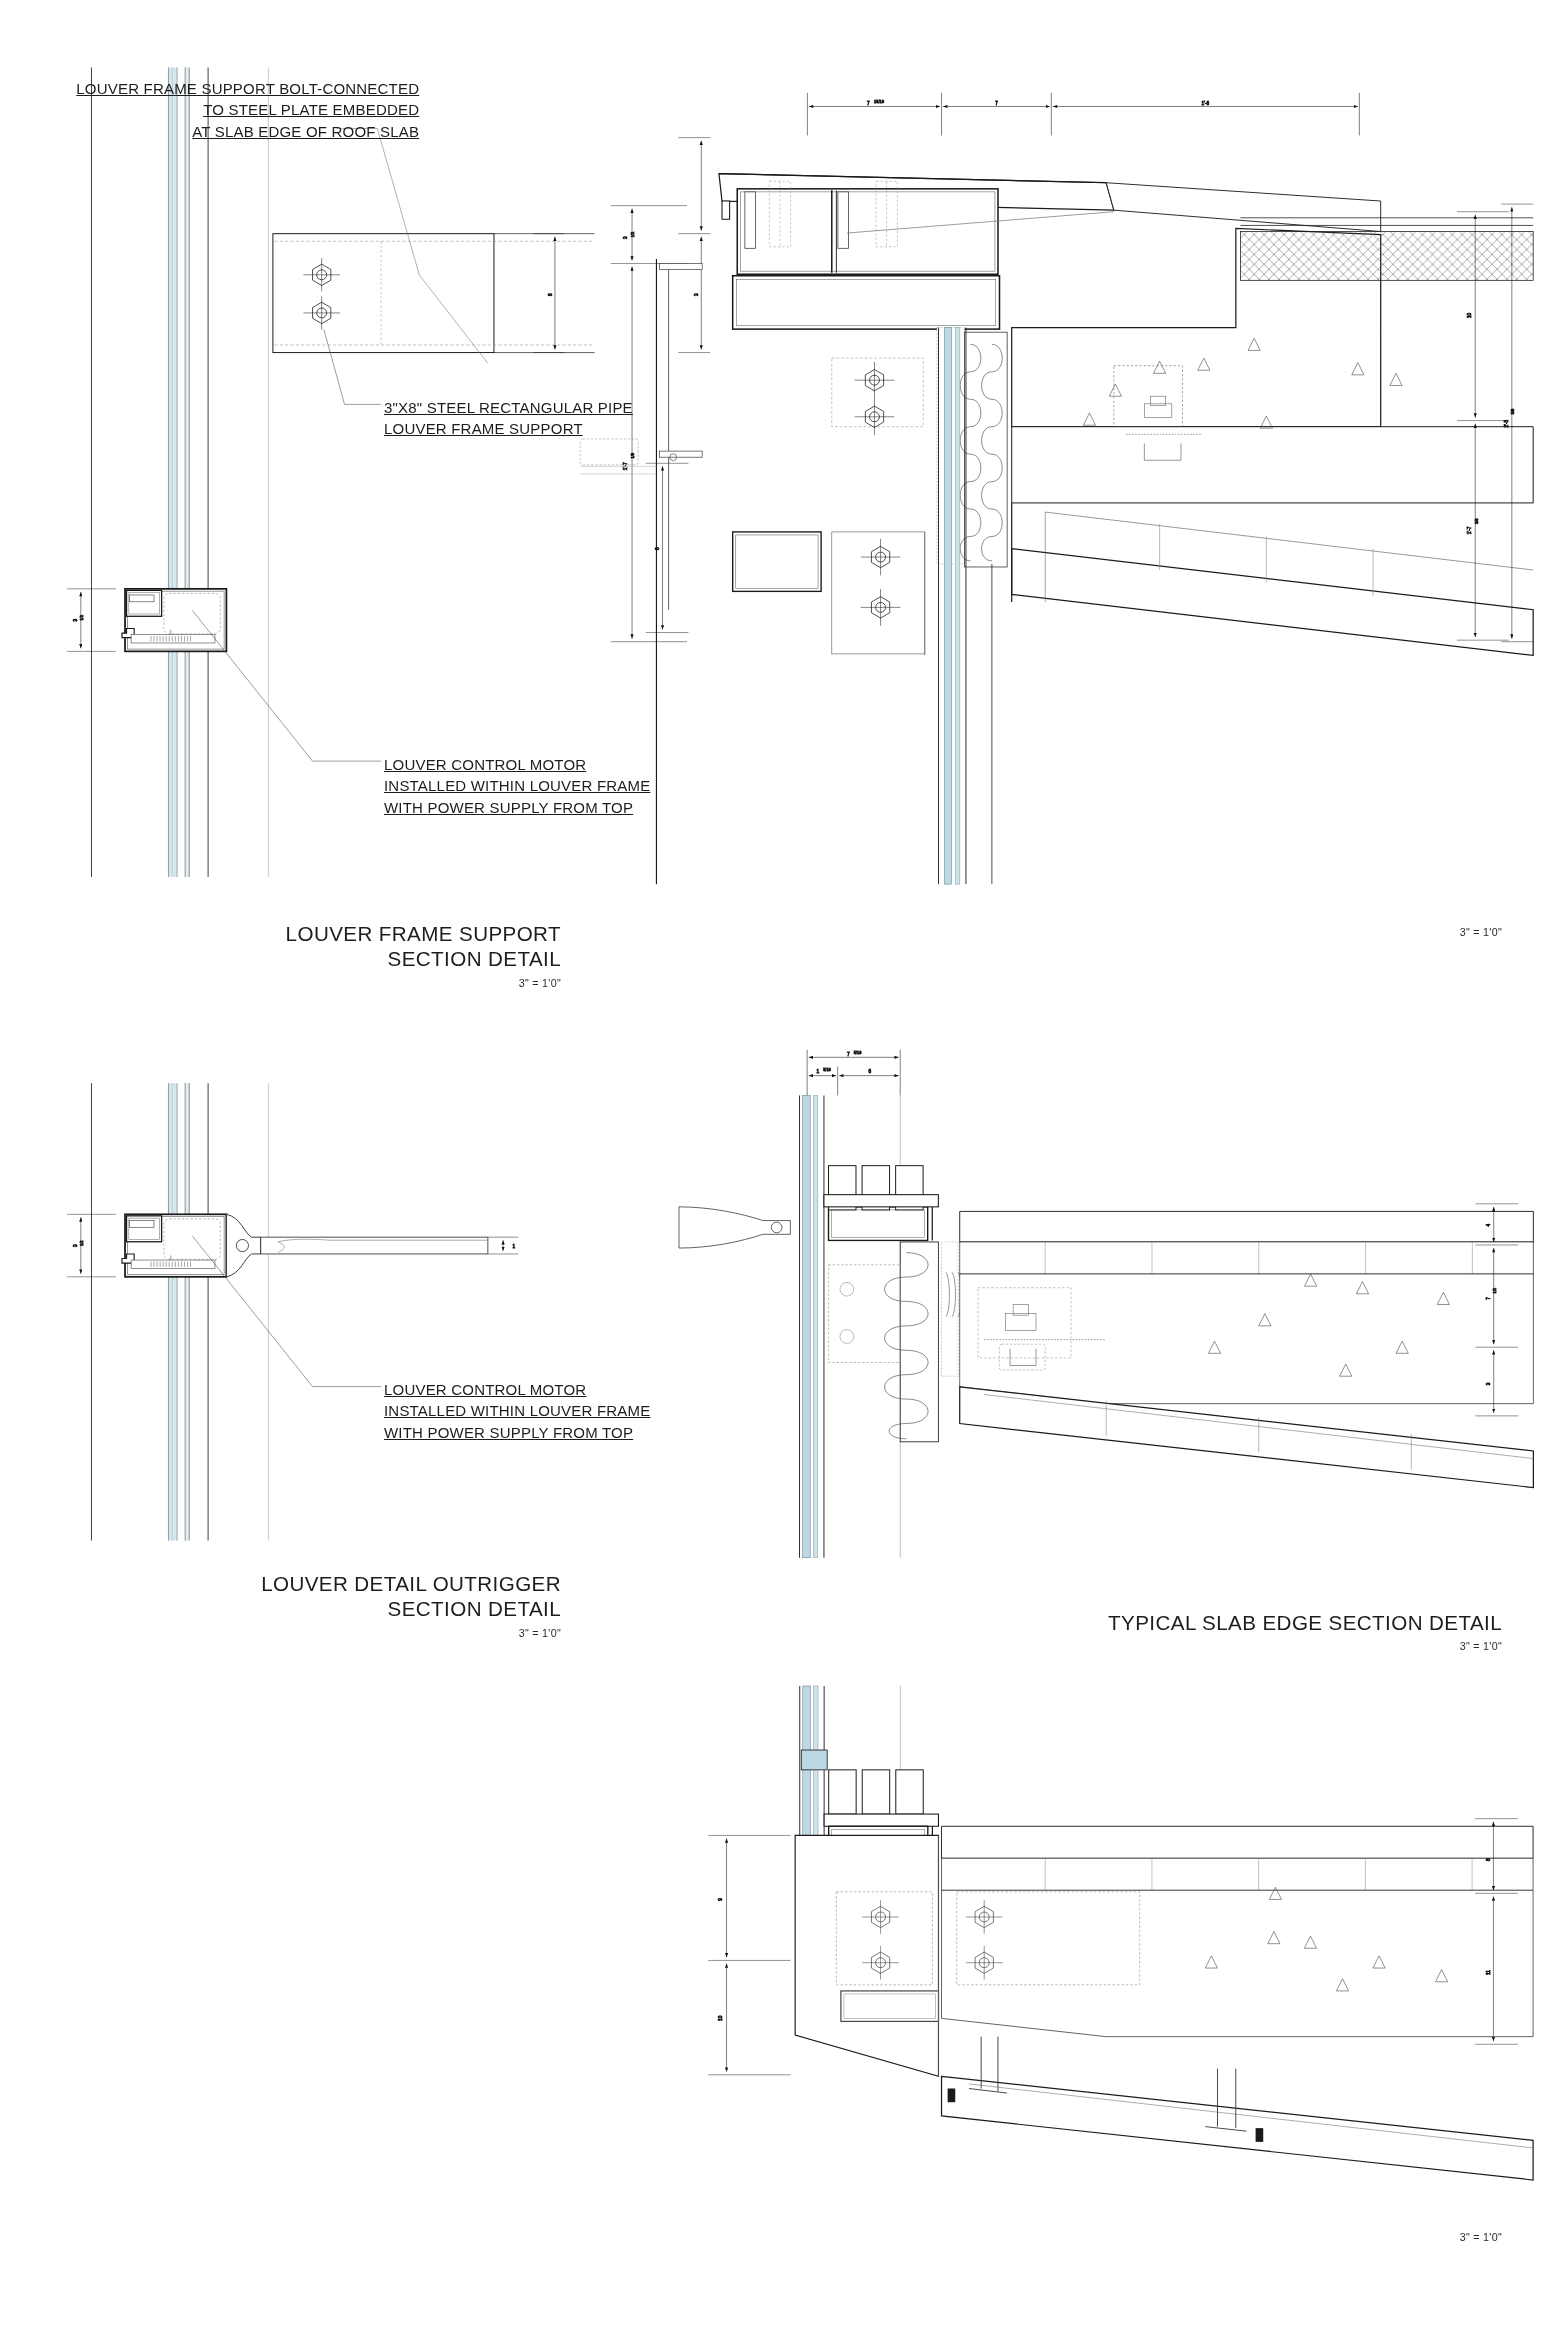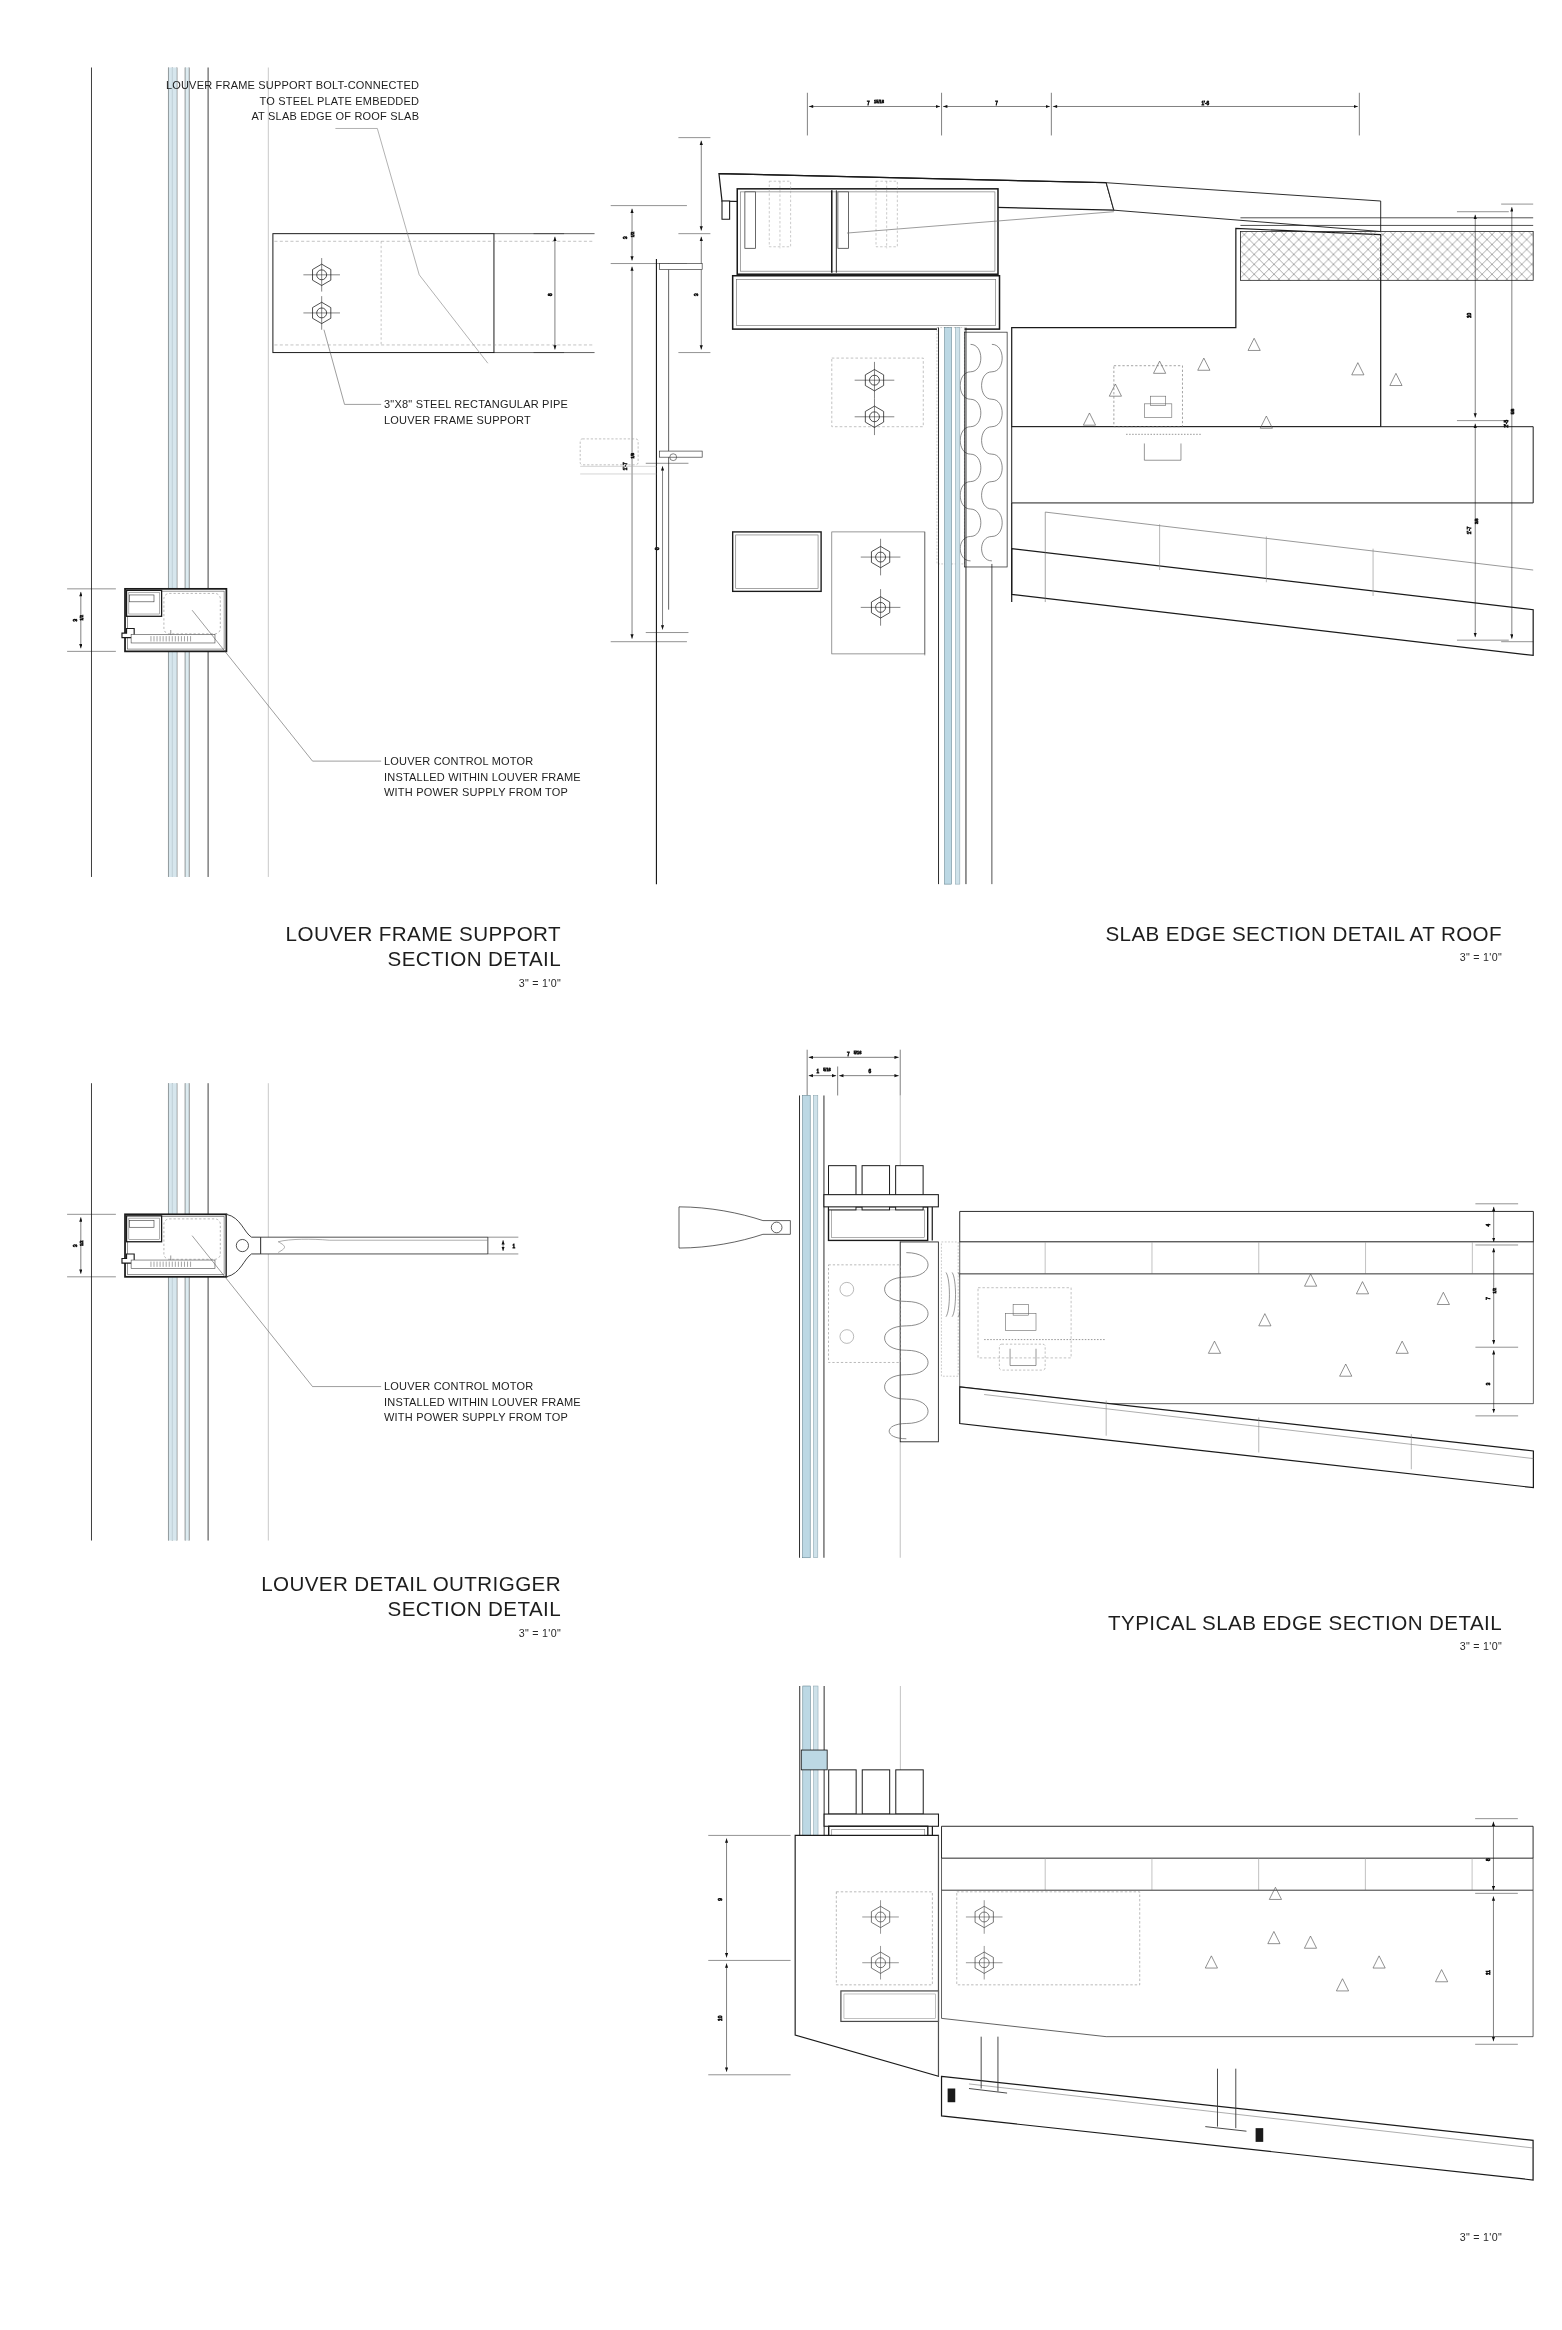--- a/index.html
+++ b/index.html
@@ -20,22 +20,22 @@
   .title-block .t-line{
     font-size:20.6px;letter-spacing:0.4px;color:#1d1d1d;
     line-height:1.22;font-weight:400;white-space:nowrap;
   }
   .title-block .t-scale{
     font-size:10.7px;letter-spacing:0.3px;color:#2a2a2a;
     margin-top:5.3px;white-space:nowrap;
   }
 
   
-  .note{position:absolute;font-size:11px;line-height:1.42;
-        letter-spacing:0.2px;color:#1d1d1d;white-space:nowrap;}
+  .note{position:absolute;font-size:15px;line-height:1.42;
+        letter-spacing:0.2px;color:#1d1d1d;white-space:nowrap;text-decoration:underline;}
   .note.right{text-align:right;}
   .note.left{text-align:left;}
 
   svg{display:block;overflow:visible;}
   svg text{font-family:"Liberation Sans","DejaVu Sans",sans-serif;fill:#111;}
   .dimtxt-s{font-size:6.2px;}
   .frac{font-size:5.2px;}
 </style>
 </head>
 <body>
@@ -378,21 +378,20 @@
       <line x1="1208" y1="168" x2="1250" y2="168" stroke-width="0.6"></line>
       <line x1="1208" y1="742" x2="1250" y2="742" stroke-width="0.6"></line>
       <line x1="1222" y1="172" x2="1222" y2="738" stroke-width="0.7" marker-start="url(#rB)" marker-end="url(#rA)"></line>
       <text class="dimtxt-s" x="1217" y="456" transform="rotate(-90 1217 456)" text-anchor="middle">2'-5</text>
       <text class="frac" x="1225" y="440" transform="rotate(-90 1225 440)" text-anchor="middle">5/8</text>
     </g>
   </svg>
 </div>
 
 <div class="title-block" style="left:877px;top:921px;width:625px;">
-  <div class="t-line">SLAB EDGE SECTION DETAIL AT ROOF</div>
   <div class="t-scale">3" = 1'0"</div>
 </div>
 
 <div class="detail" style="left:61px;top:1083px;width:686px;height:473px;">
   <svg width="686" height="473" viewBox="0 0 900 620">
     <defs>
       <marker id="oA" markerWidth="9" markerHeight="9" refX="8" refY="3" orient="auto" markerUnits="strokeWidth">
         <path d="M0,0 L8,3 L0,6 z" fill="#111"></path>
       </marker>
       <marker id="oB" markerWidth="9" markerHeight="9" refX="0" refY="3" orient="auto" markerUnits="strokeWidth">

